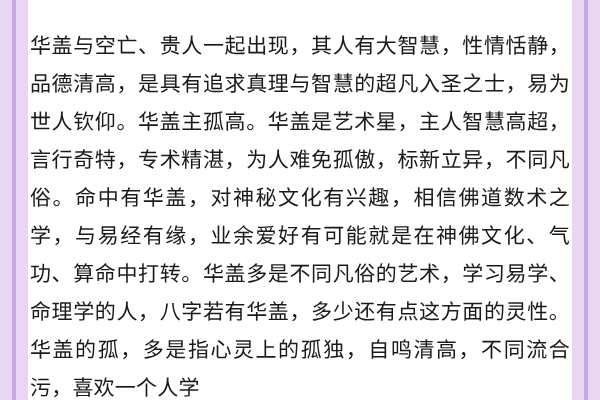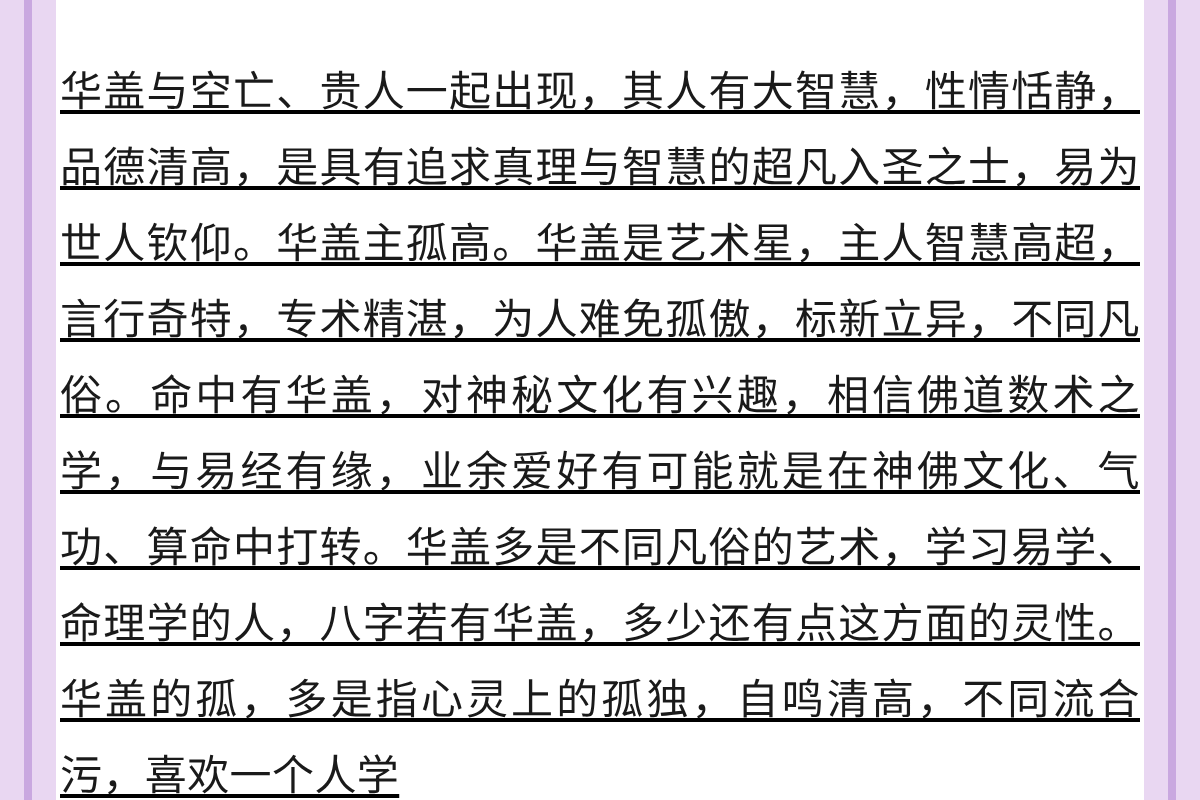--- a/index.html
+++ b/index.html
@@ -47,21 +47,20 @@
   }
 
   .content-area {
     position: absolute;
     left: 28px;
     top: 0px;
     right: 28px;
     bottom: 0px;
     background: #ffffff;
     overflow: hidden;
-    text-decoration: underline;
   }
 
   .article-body {
     box-sizing: border-box;
     padding: 6px 2px 0 2px;
     font-size: 21px;
     line-height: 38px;
     color: #1a1a1a;
     letter-spacing: 0.2px;
     text-align: justify;

